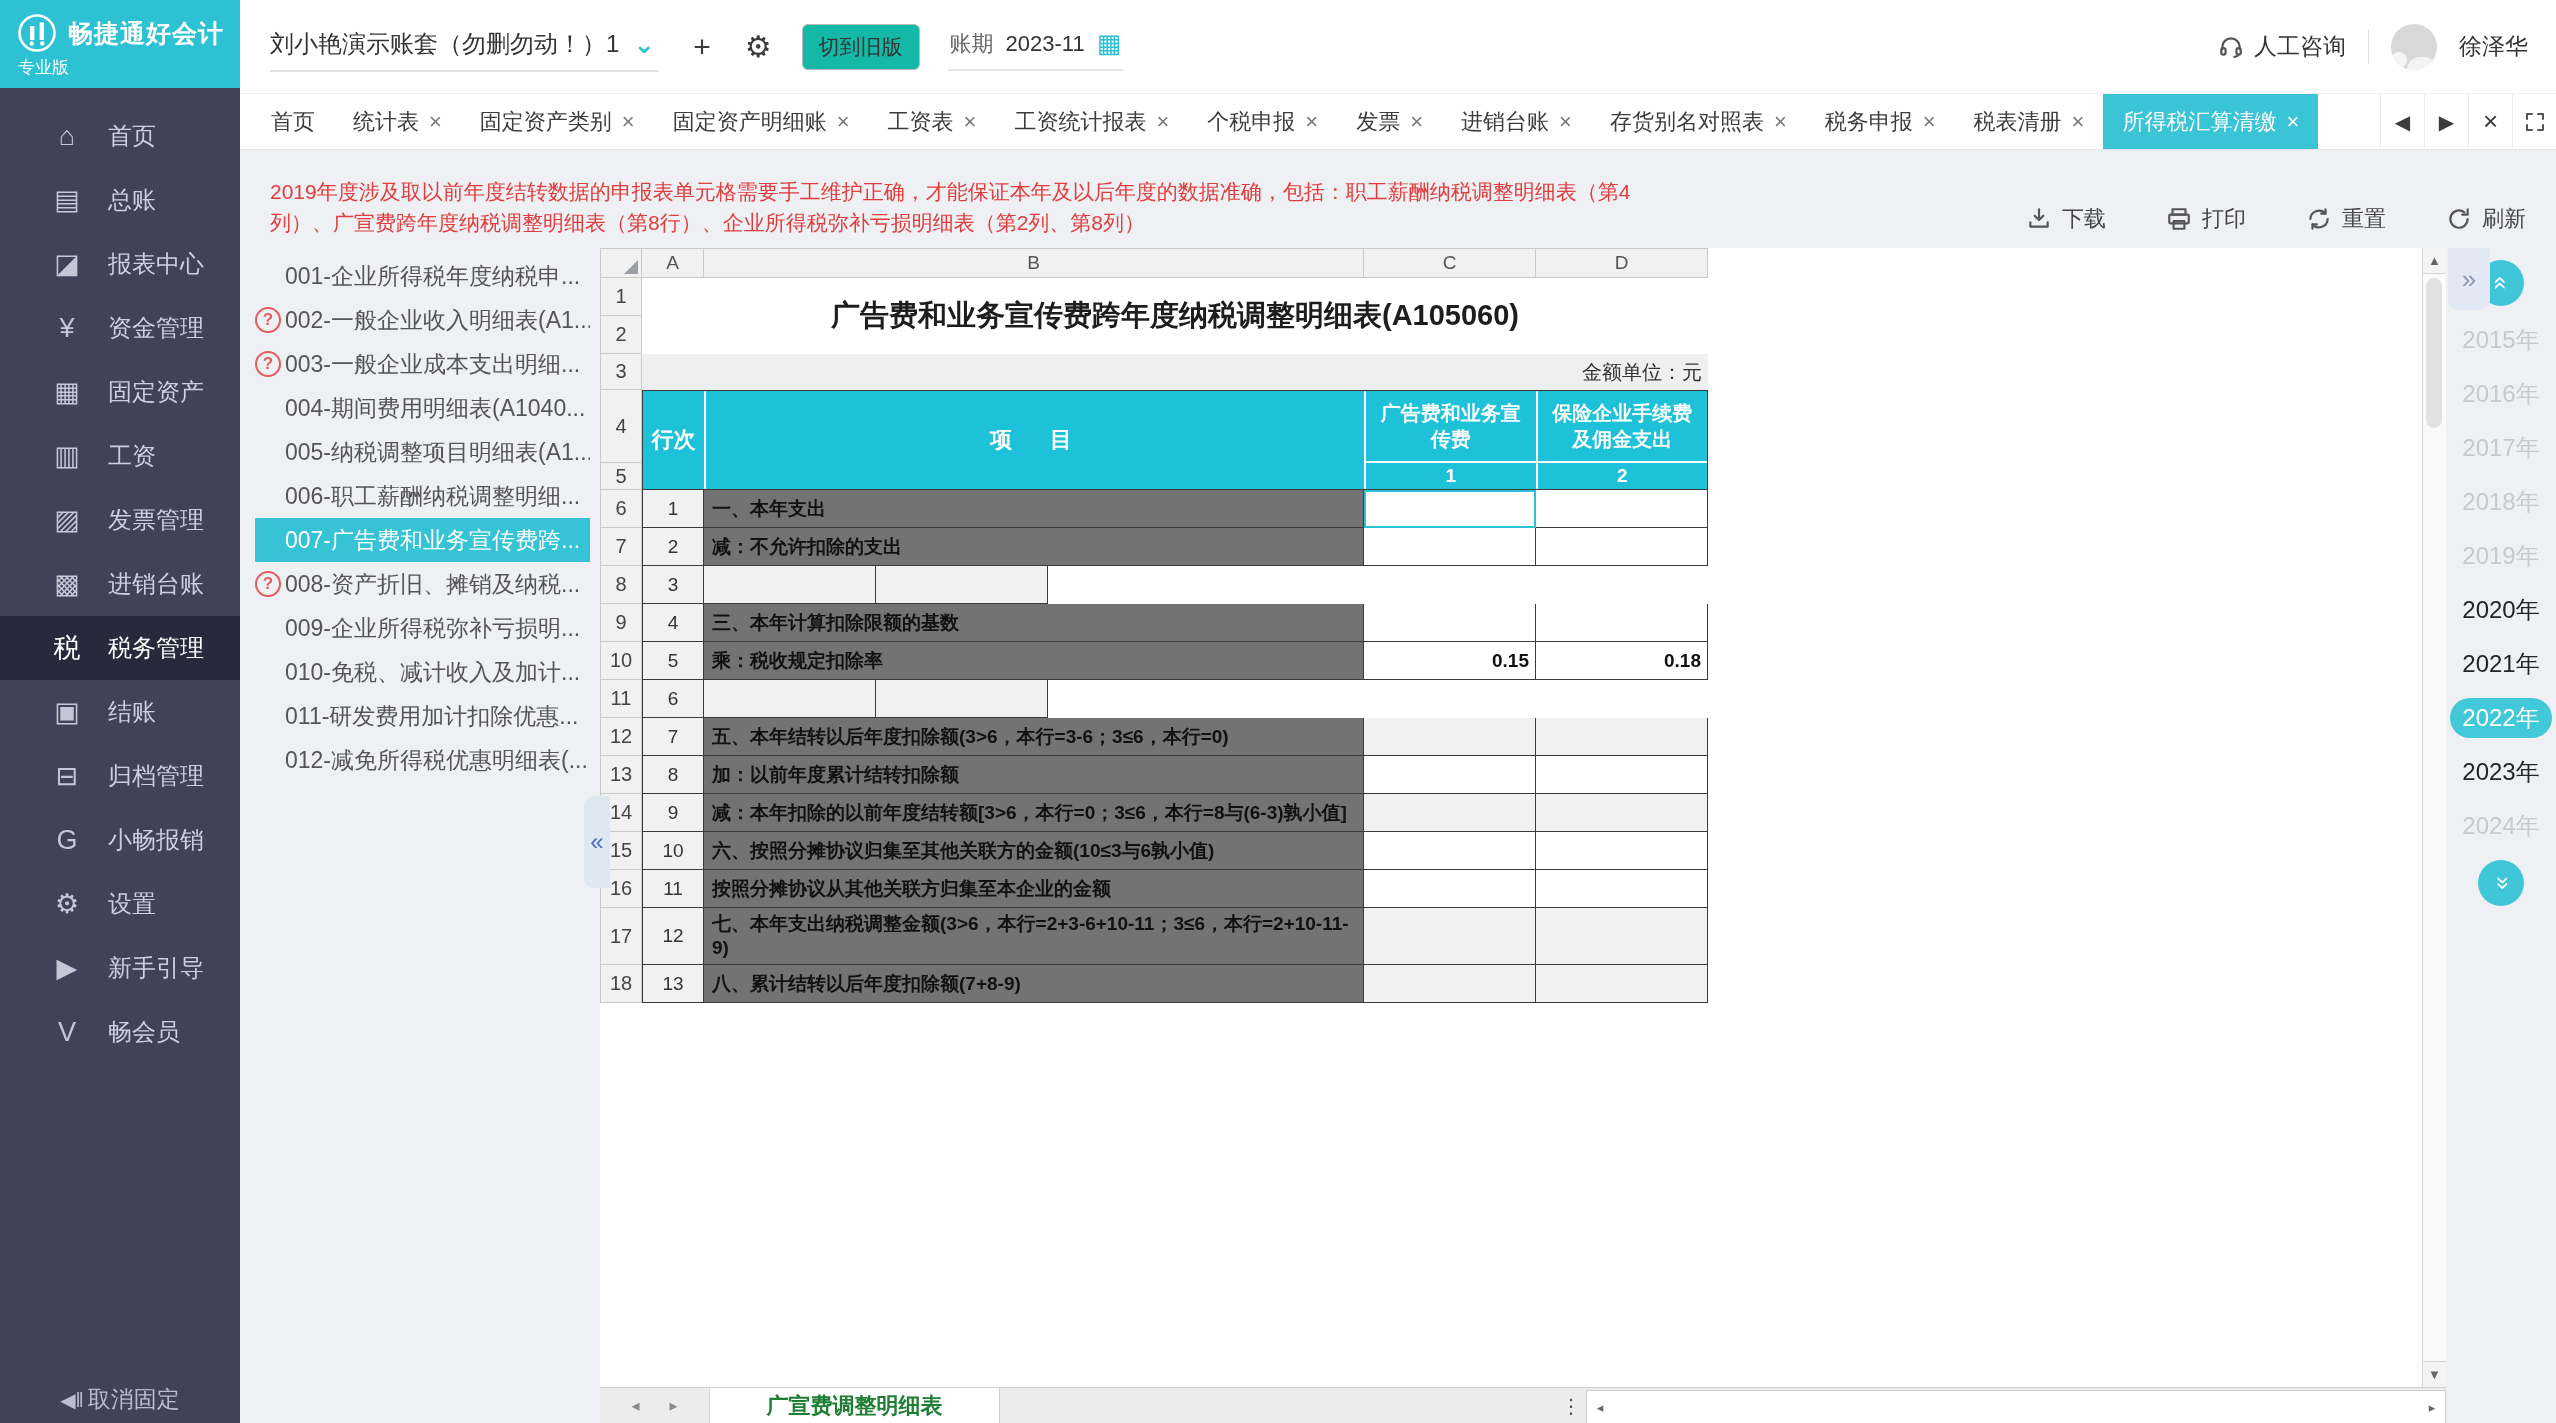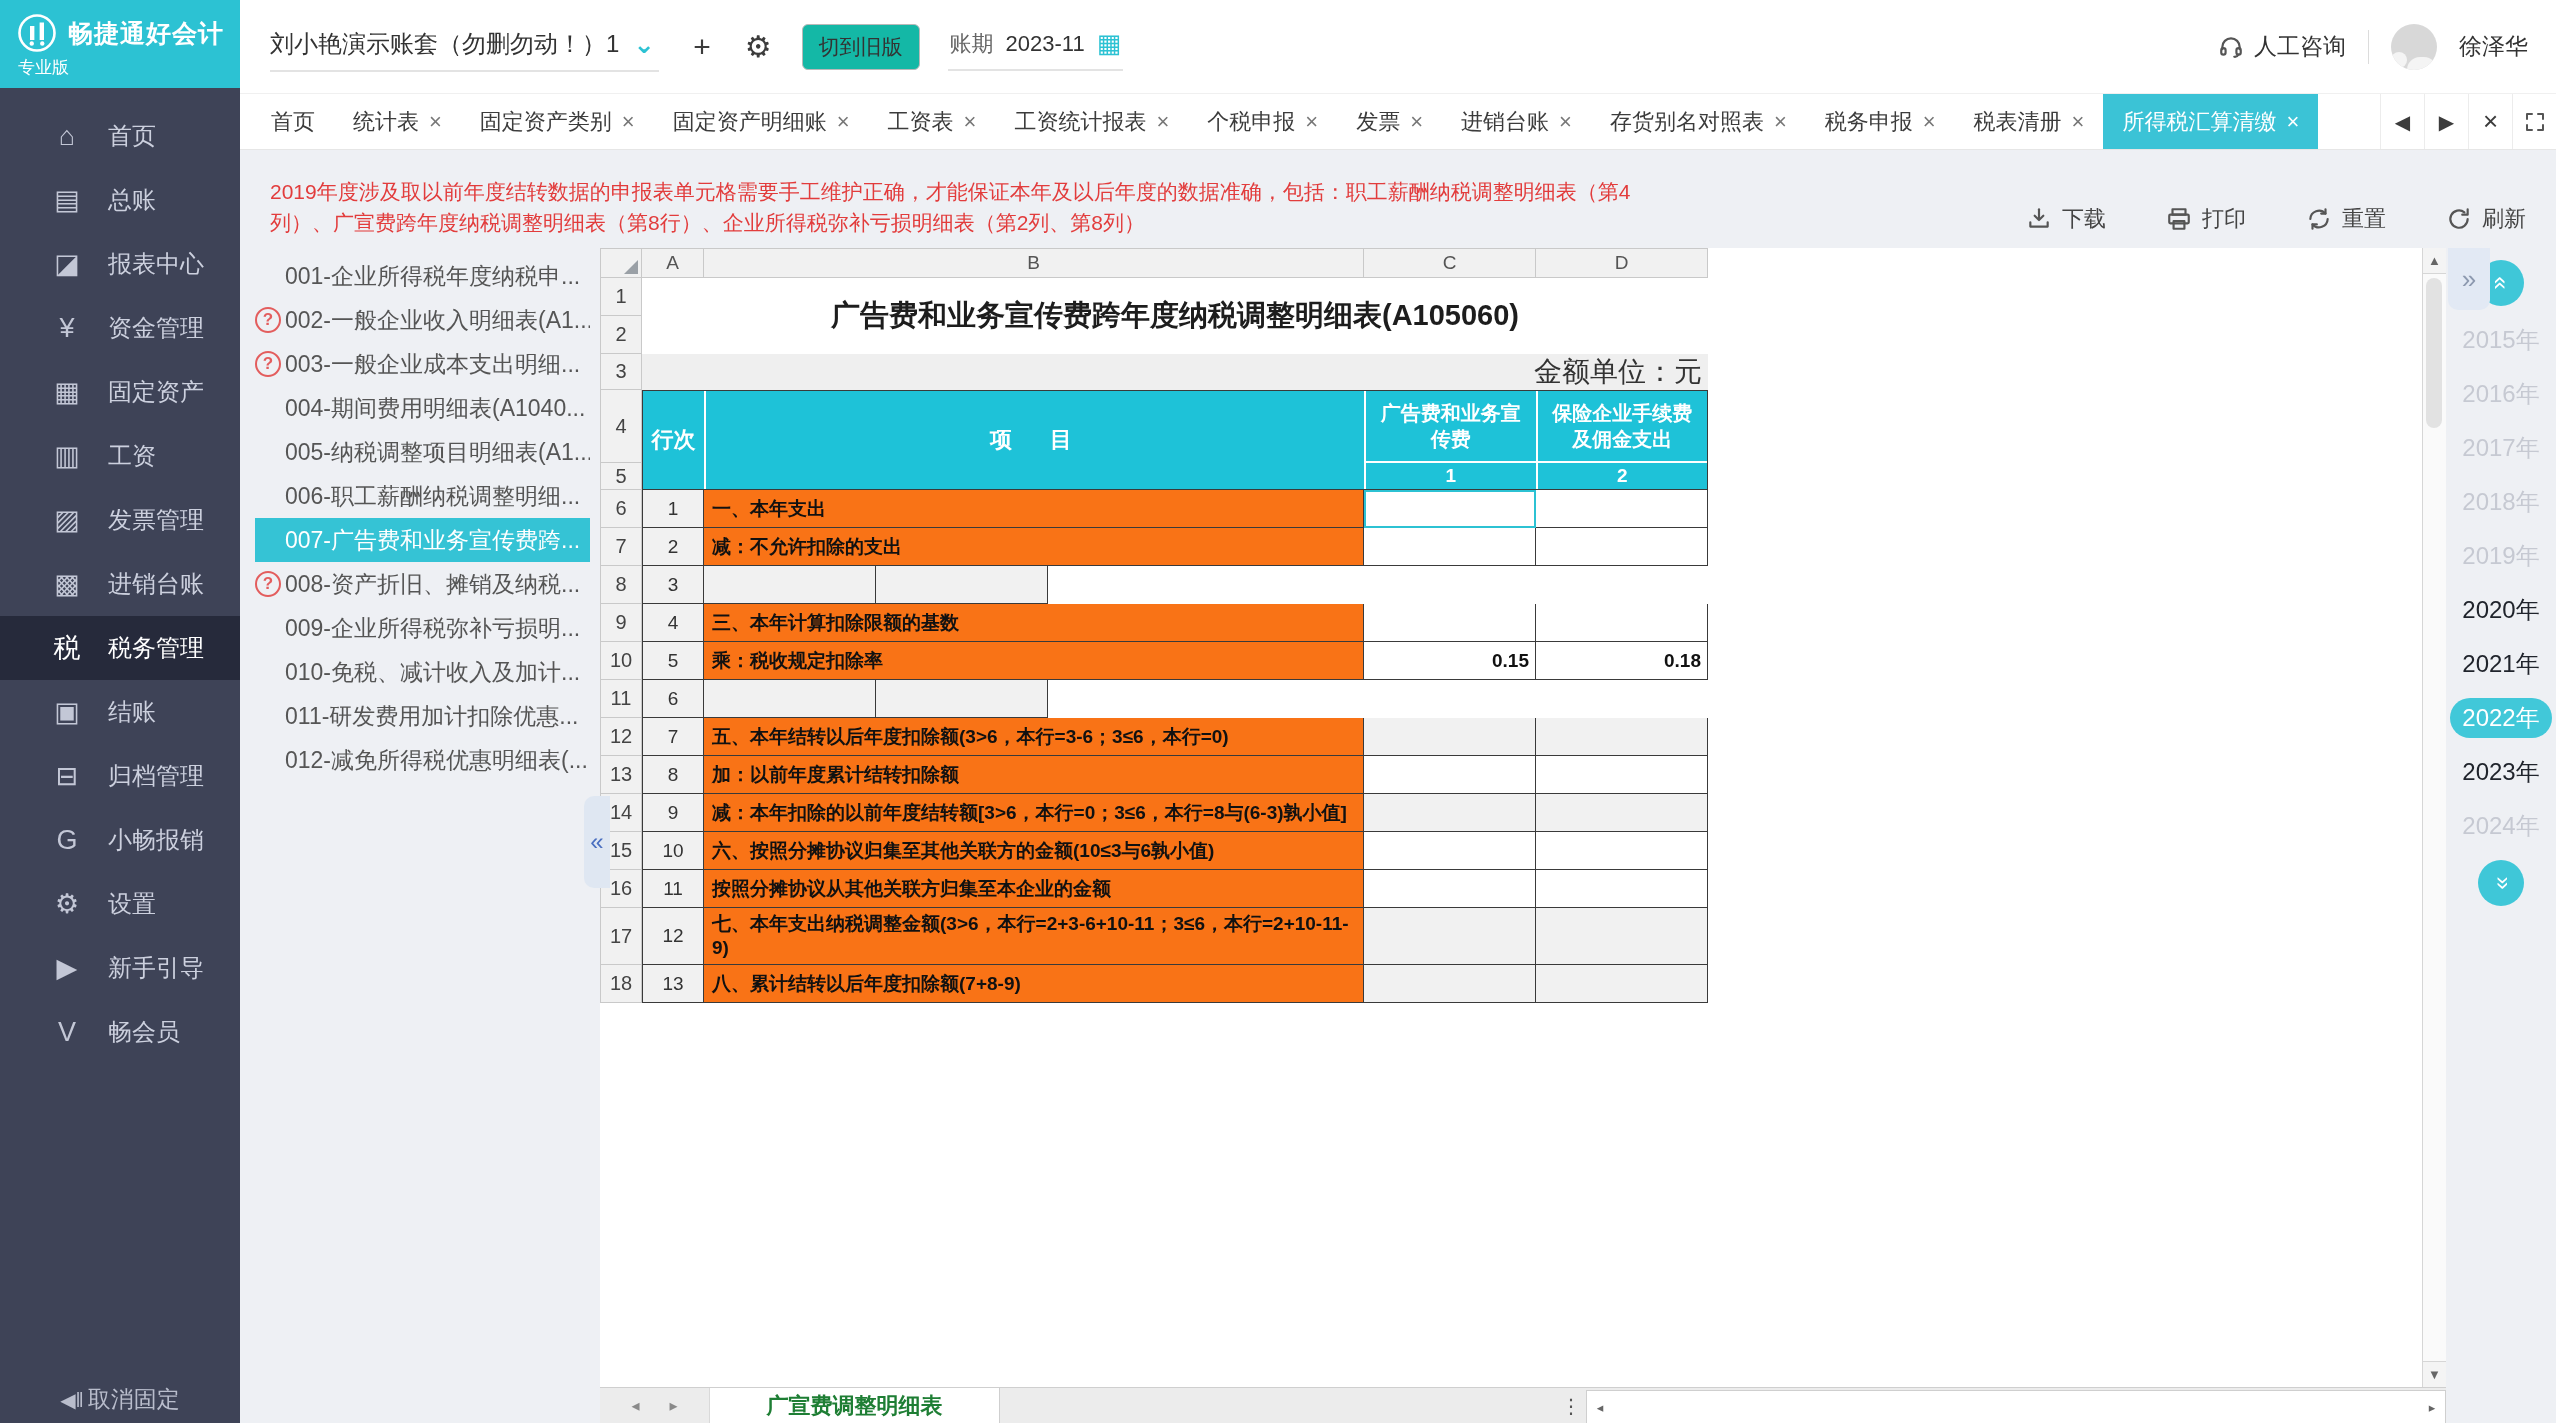--- a/index.html
+++ b/index.html
@@ -76,35 +76,35 @@
   .ch { background:#f1f1f1; border-right:1px solid #c9c9c9; border-bottom:1px solid #c9c9c9; border-top:1px solid #c9c9c9; color:#555; font-size:19px; display:flex; align-items:center; justify-content:center; }
   .ch.corner { width:42px; position:relative; border-left:1px solid #c9c9c9; }
   .ch.corner .tri { position:absolute; right:3px; bottom:3px; width:0; height:0; border-left:14px solid transparent; border-bottom:14px solid #9aa0a6; }
   .wA { width:62px; } .wB { width:660px; } .wC { width:172px; } .wD { width:172px; }
   .gut { width:42px; flex:none; background:#f1f1f1; border:1px solid #c9c9c9; border-top:none; color:#444; font-size:20px; display:flex; align-items:center; justify-content:center; }
   .band-title { display:flex; }
   .gcol { display:flex; flex-direction:column; width:42px; flex:none; }
   .gcol .gut { width:100%; flex:1; }
   .title-cell { width:1066px; height:76px; display:flex; align-items:center; justify-content:center; font-size:29px; font-weight:bold; color:#1d1d1d; }
   .band-unit { display:flex; height:36px; }
-  .unit-cell { width:1066px; background:#efefef; display:flex; align-items:center; justify-content:flex-end; padding-right:6px; font-size:28px; color:#333; }
+  .unit-cell { width:1066px; background:#efefef; display:flex; align-items:center; justify-content:flex-end; padding-right:6px; font-size:20px; color:#333; }
   .thead { display:flex; height:100px; }
   .teal-wrap { display:flex; gap:2px; background:#fff; border:1px solid #3a3a3a; width:1066px; }
   .tcell { background:#1ec2d8; color:#fff; font-weight:bold; display:flex; align-items:center; justify-content:center; text-align:center; }
   .t-line { width:61px; font-size:22px; }
   .t-item { width:658px; font-size:22px; letter-spacing:8px; }
   .t-col { width:170px; display:flex; flex-direction:column; gap:2px; flex:1; }
   .t-top { flex:1; font-size:20px; line-height:26px; padding:0 6px; }
   .t-num { height:26px; font-size:19px; display:flex; align-items:center; justify-content:center; background:#1ec2d8; color:#fff; font-weight:bold; }
   .t-col .t-top, .t-col .t-num { background:#1ec2d8; }
   .tbody { }
   .srow { display:flex; align-items:stretch; min-height:38px; }
   .cell { border-right:1px solid #3a3a3a; border-bottom:1px solid #3a3a3a; display:flex; align-items:center; font-size:19px; color:#111; }
   .cell.line { width:62px; background:#f1f1f1; justify-content:center; border-left:1px solid #3a3a3a; font-size:19px; color:#333; }
-  .cell.label { width:660px; background:#f97316; font-weight:bold; padding:4px 8px; line-height:24px; }
+  .cell.label { width:660px; background:#737373; font-weight:bold; padding:4px 8px; line-height:24px; }
   .cell.val { width:172px; background:#ffffff; justify-content:flex-end; padding-right:6px; font-weight:bold; }
   .cell.val.calc { background:#f1f1f1; }
   .cell.val.sel { outline:2px solid #2cc2d3; outline-offset:-2px; }
 
   
   .vscroll { position:absolute; top:0; right:0; bottom:36px; width:24px; background:#fafafa; border-left:1px solid #d6d6d6; }
   .vs-btn { height:26px; display:flex; align-items:center; justify-content:center; color:#666; font-size:13px; border-bottom:1px solid #d6d6d6; background:#f4f4f4; cursor:pointer; }
   .vs-btn.bottom { position:absolute; bottom:0; width:100%; border-top:1px solid #d6d6d6; border-bottom:none; }
   .vs-thumb { position:absolute; top:30px; left:3px; width:16px; height:150px; background:#e2e2e2; border-radius:8px; }
   .collapse-left { position:absolute; left:-16px; top:548px; width:26px; height:92px; background:#dfe7f2; border-radius:10px 0 0 10px; display:flex; align-items:center; justify-content:center; color:#4a6fc0; font-size:24px; cursor:pointer; z-index:5; }

